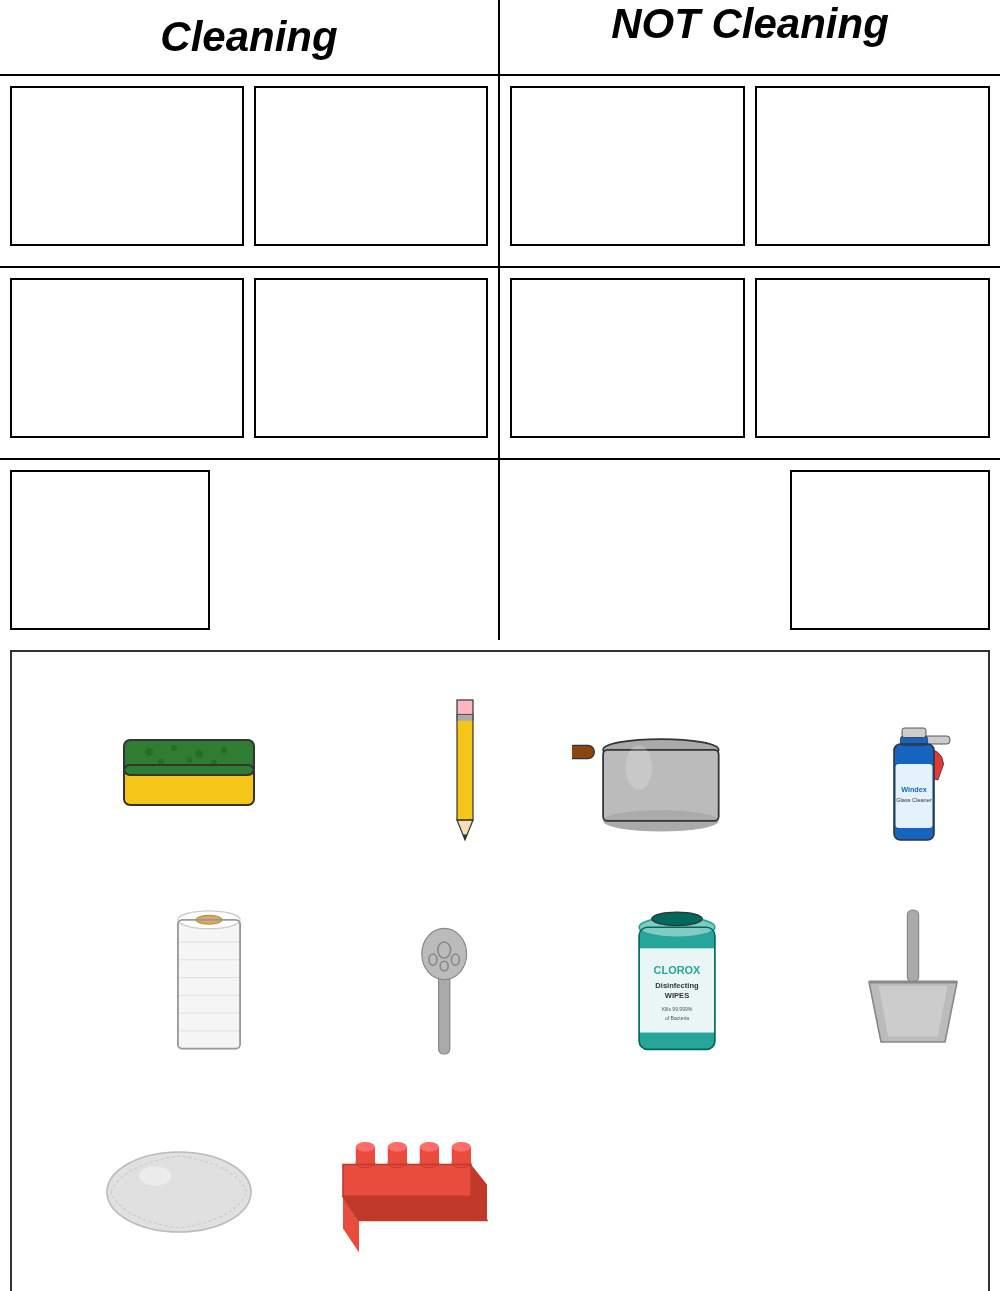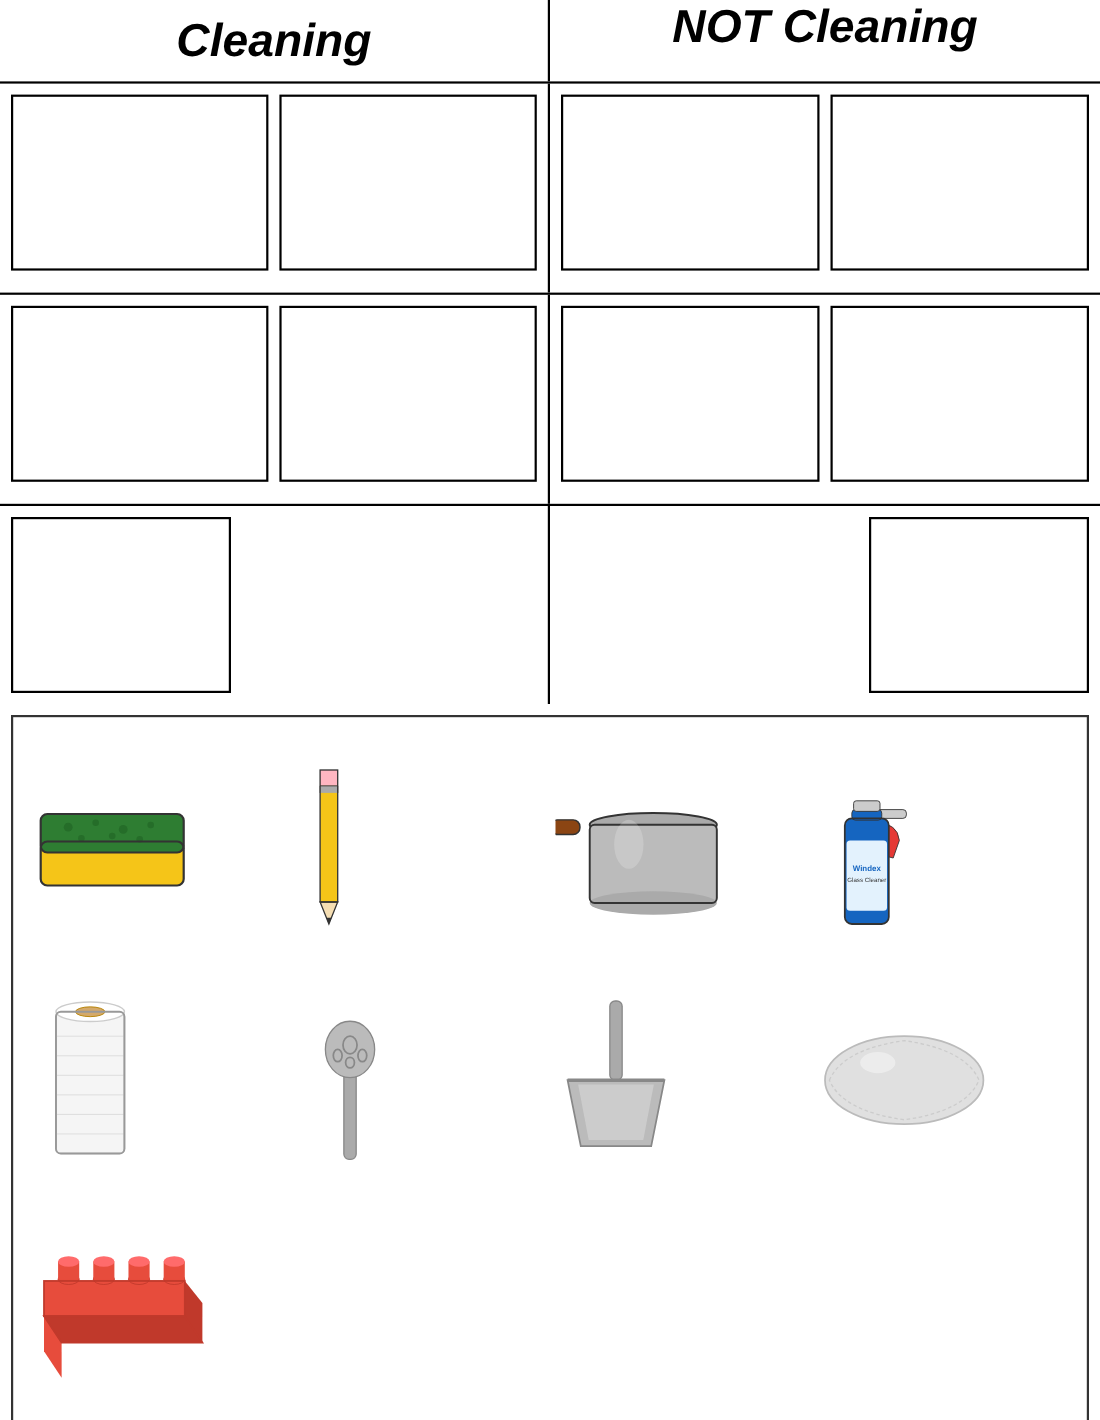--- a/index.html
+++ b/index.html
@@ -94,21 +94,21 @@
       grid-template-columns: repeat(4, 1fr);
       grid-template-rows: repeat(3, 200px);
       gap: 10px;
       align-items: center;
       justify-items: center;
     }
 
     .item {
       display: flex;
       align-items: center;
-      justify-content: flex-start;
+      justify-content: flex-end;
       width: 100%;
       height: 100%;
       cursor: grab;
       text-decoration: underline;
     }
 
     
     .item svg {
       max-width: 160px;
       max-height: 160px;
@@ -269,20 +269,40 @@
 
       <ellipse cx="59" cy="65" rx="28" ry="32" fill="#bbb" stroke="#888" stroke-width="1.5"></ellipse>
 
       <ellipse cx="59" cy="60" rx="8" ry="10" fill="none" stroke="#888" stroke-width="2"></ellipse>
       <ellipse cx="45" cy="72" rx="5" ry="7" fill="none" stroke="#888" stroke-width="2"></ellipse>
       <ellipse cx="73" cy="72" rx="5" ry="7" fill="none" stroke="#888" stroke-width="2"></ellipse>
       <ellipse cx="59" cy="80" rx="5" ry="6" fill="none" stroke="#888" stroke-width="2"></ellipse>
     </svg>
   </div>
 
+  <div class="item">
+    <svg viewBox="0 0 120 190" width="110" height="185">
+
+      <rect x="15" y="30" width="90" height="145" rx="10" fill="#26a69a"></rect>
+
+      <rect x="15" y="55" width="90" height="100" fill="#fff" opacity="0.9"></rect>
+
+      <text x="60" y="85" font-size="13" font-weight="bold" fill="#26a69a" text-anchor="middle" font-family="Arial">CLOROX</text>
+      <text x="60" y="102" font-size="9" font-weight="bold" fill="#333" text-anchor="middle" font-family="Arial">Disinfecting</text>
+      <text x="60" y="114" font-size="9" font-weight="bold" fill="#333" text-anchor="middle" font-family="Arial">WIPES</text>
+      <text x="60" y="130" font-size="6" fill="#555" text-anchor="middle" font-family="Arial">Kills 99.999%</text>
+      <text x="60" y="140" font-size="6" fill="#555" text-anchor="middle" font-family="Arial">of Bacteria</text>
+
+      <ellipse cx="60" cy="30" rx="45" ry="12" fill="#80cbc4" stroke="#26a69a" stroke-width="2"></ellipse>
+
+      <ellipse cx="60" cy="20" rx="30" ry="8" fill="#00695c" stroke="#333" stroke-width="1.5"></ellipse>
+
+      <rect x="15" y="30" width="90" height="145" rx="10" fill="none" stroke="#00695c" stroke-width="2"></rect>
+    </svg>
+  </div>
 
   <div class="item">
     <svg viewBox="0 0 130 200" width="110" height="185">
 
       <rect x="58" y="10" width="14" height="90" rx="6" fill="#aaa" stroke="#888" stroke-width="1.5"></rect>
 
       <polygon points="10,100 120,100 105,175 25,175" fill="#bbb" stroke="#888" stroke-width="2"></polygon>
 
       <line x1="10" y1="100" x2="120" y2="100" stroke="#888" stroke-width="4"></line>
 

